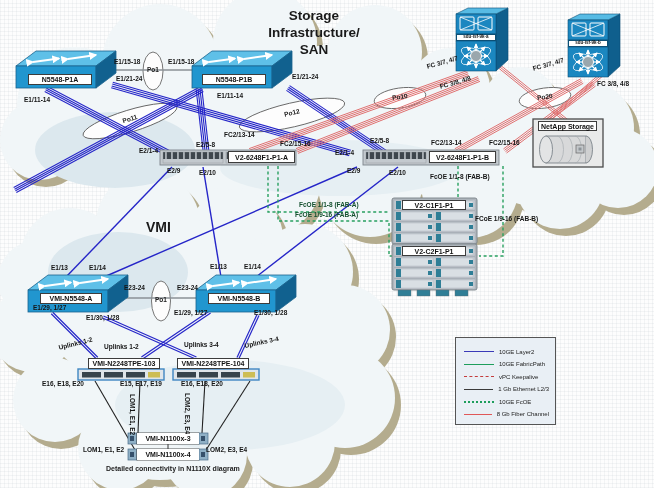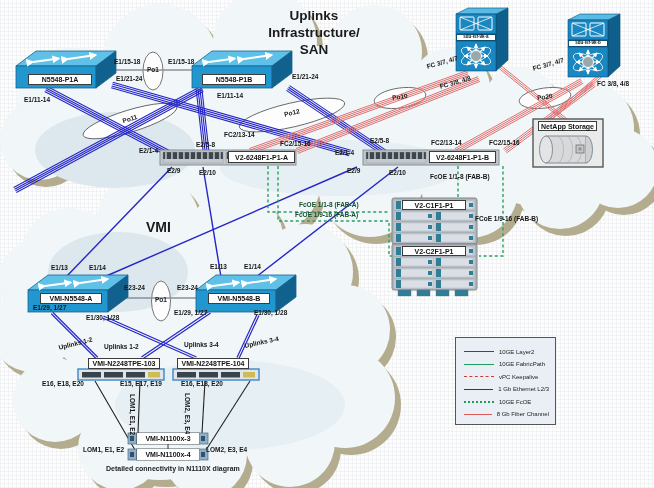--- a/index.html
+++ b/index.html
@@ -319,21 +319,21 @@
     <rect x="45.5" y="28.5" width="3" height="3" fill="#8d9499"></rect>
   </g>
 
   <use href="#fex" transform="translate(78,369)"></use>
   <use href="#fex" transform="translate(173,369)"></use>
   <line x1="168" y1="444" x2="168" y2="449" stroke="#333" stroke-width="1"></line>
   <use href="#nx" transform="translate(128,433)"></use>
   <use href="#nx" transform="translate(128,449)"></use>
 </svg>
 
-<div class="big-title">Uplinks
+<div class="big-title">Storage
 Infrastructure/
 SAN</div>
 <div class="vmi-title">VMI</div>
 
 <div class="nb" style="left:28px;top:74px;width:64px;height:11px;">N5548-P1A</div>
 <div class="nb" style="left:202px;top:74px;width:64px;height:11px;">N5548-P1B</div>
 <div class="nb tiny" style="left:456px;top:34px;width:40px;height:7px;border-color:#0c4f75;">sdu-isf-9k-a</div>
 <div class="nb tiny" style="left:568px;top:40px;width:40px;height:7px;border-color:#0c4f75;">sdu-isf-9k-b</div>
 <div class="nb" style="left:228px;top:151px;width:67px;height:12px;">V2-6248F1-P1-A</div>
 <div class="nb" style="left:429px;top:151px;width:67px;height:12px;">V2-6248F1-P1-B</div>

